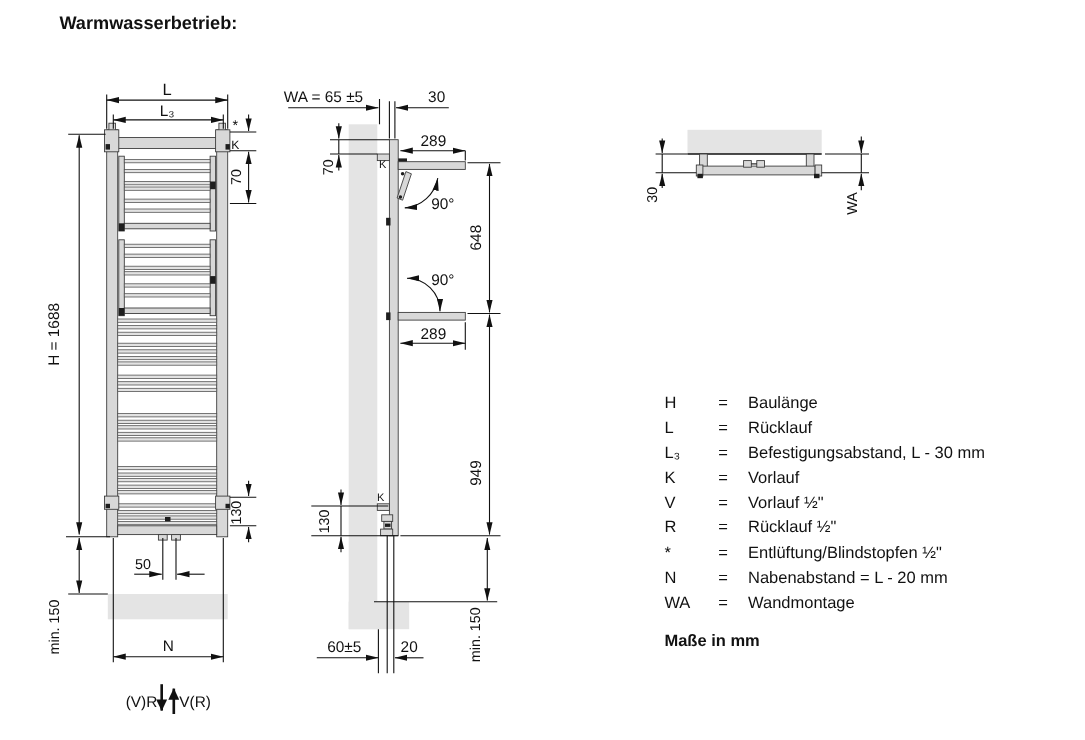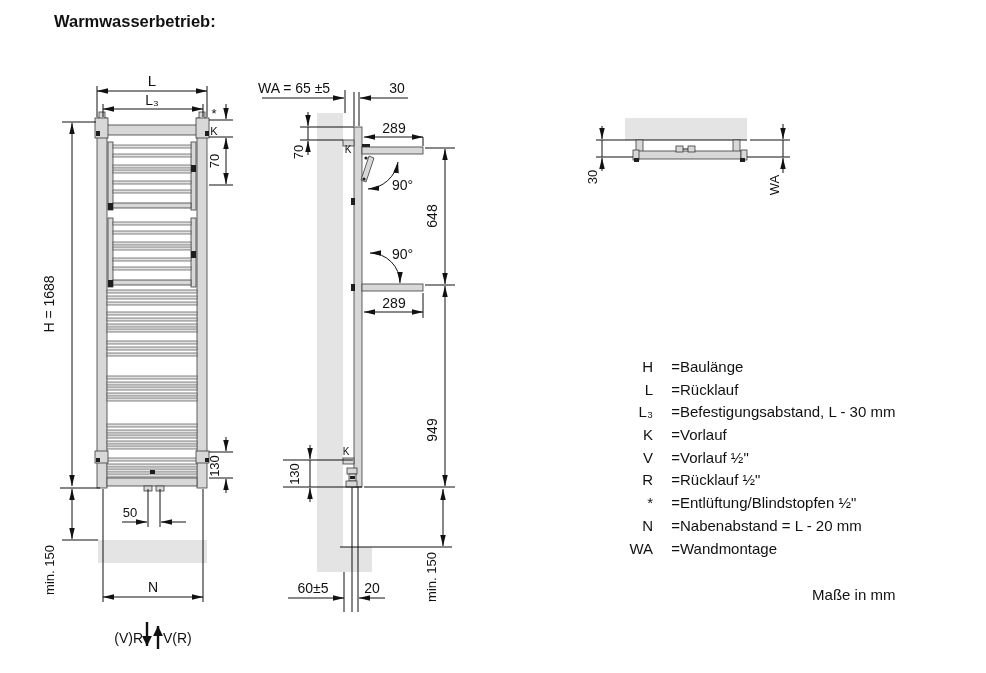--- a/index.html
+++ b/index.html
@@ -1,24 +1,24 @@
 <!DOCTYPE html>
 <html><head>
 <meta charset="utf-8">
 <style>
   html,body{margin:0;padding:0;background:#fff;}
   .page{position:relative;width:986px;height:649px;background:#fff;overflow:hidden;
-        font-family:"Liberation Sans",sans-serif;color:#111;text-align:right;}
+        font-family:"Liberation Sans",sans-serif;color:#111;}
   .title{position:absolute;left:54px;top:10px;line-height:22px;font-size:16px;}
   .title .b{font-weight:bold;font-size:16.5px;}
   .legend{position:absolute;left:604px;top:356px;font-size:15px;}
   .legend .row{display:flex;height:22.7px;line-height:22.7px;}
   .legend .sym{width:49px;}
   .legend .eq{width:27px;}
-  .legend .note{margin-top:24px;height:22px;line-height:22px;}
+  .legend .note{margin-top:12px;height:22px;line-height:22px;font-weight:bold;}
   svg{position:absolute;left:0;top:0;}
   svg text{font-family:"Liberation Sans",sans-serif;fill:#111;}
   .t10{font-size:10px;} .t11{font-size:11px;} .t13{font-size:13px;} .t14{font-size:14px;} .t15{font-size:15px;}
   .o{fill:#d8d8d8;stroke:#3a3a3a;stroke-width:.8;}
   .rg{fill:#e2e2e2;stroke:#4f4f4f;stroke-width:.7;}
   .dk{fill:#1e1e1e;stroke:none;}
   .d{stroke:#111;stroke-width:1;fill:none;}
   .vr{stroke:#111;stroke-width:2.4;fill:none;}
   .wl{fill:#e4e4e4;stroke:none;}
 </style>

